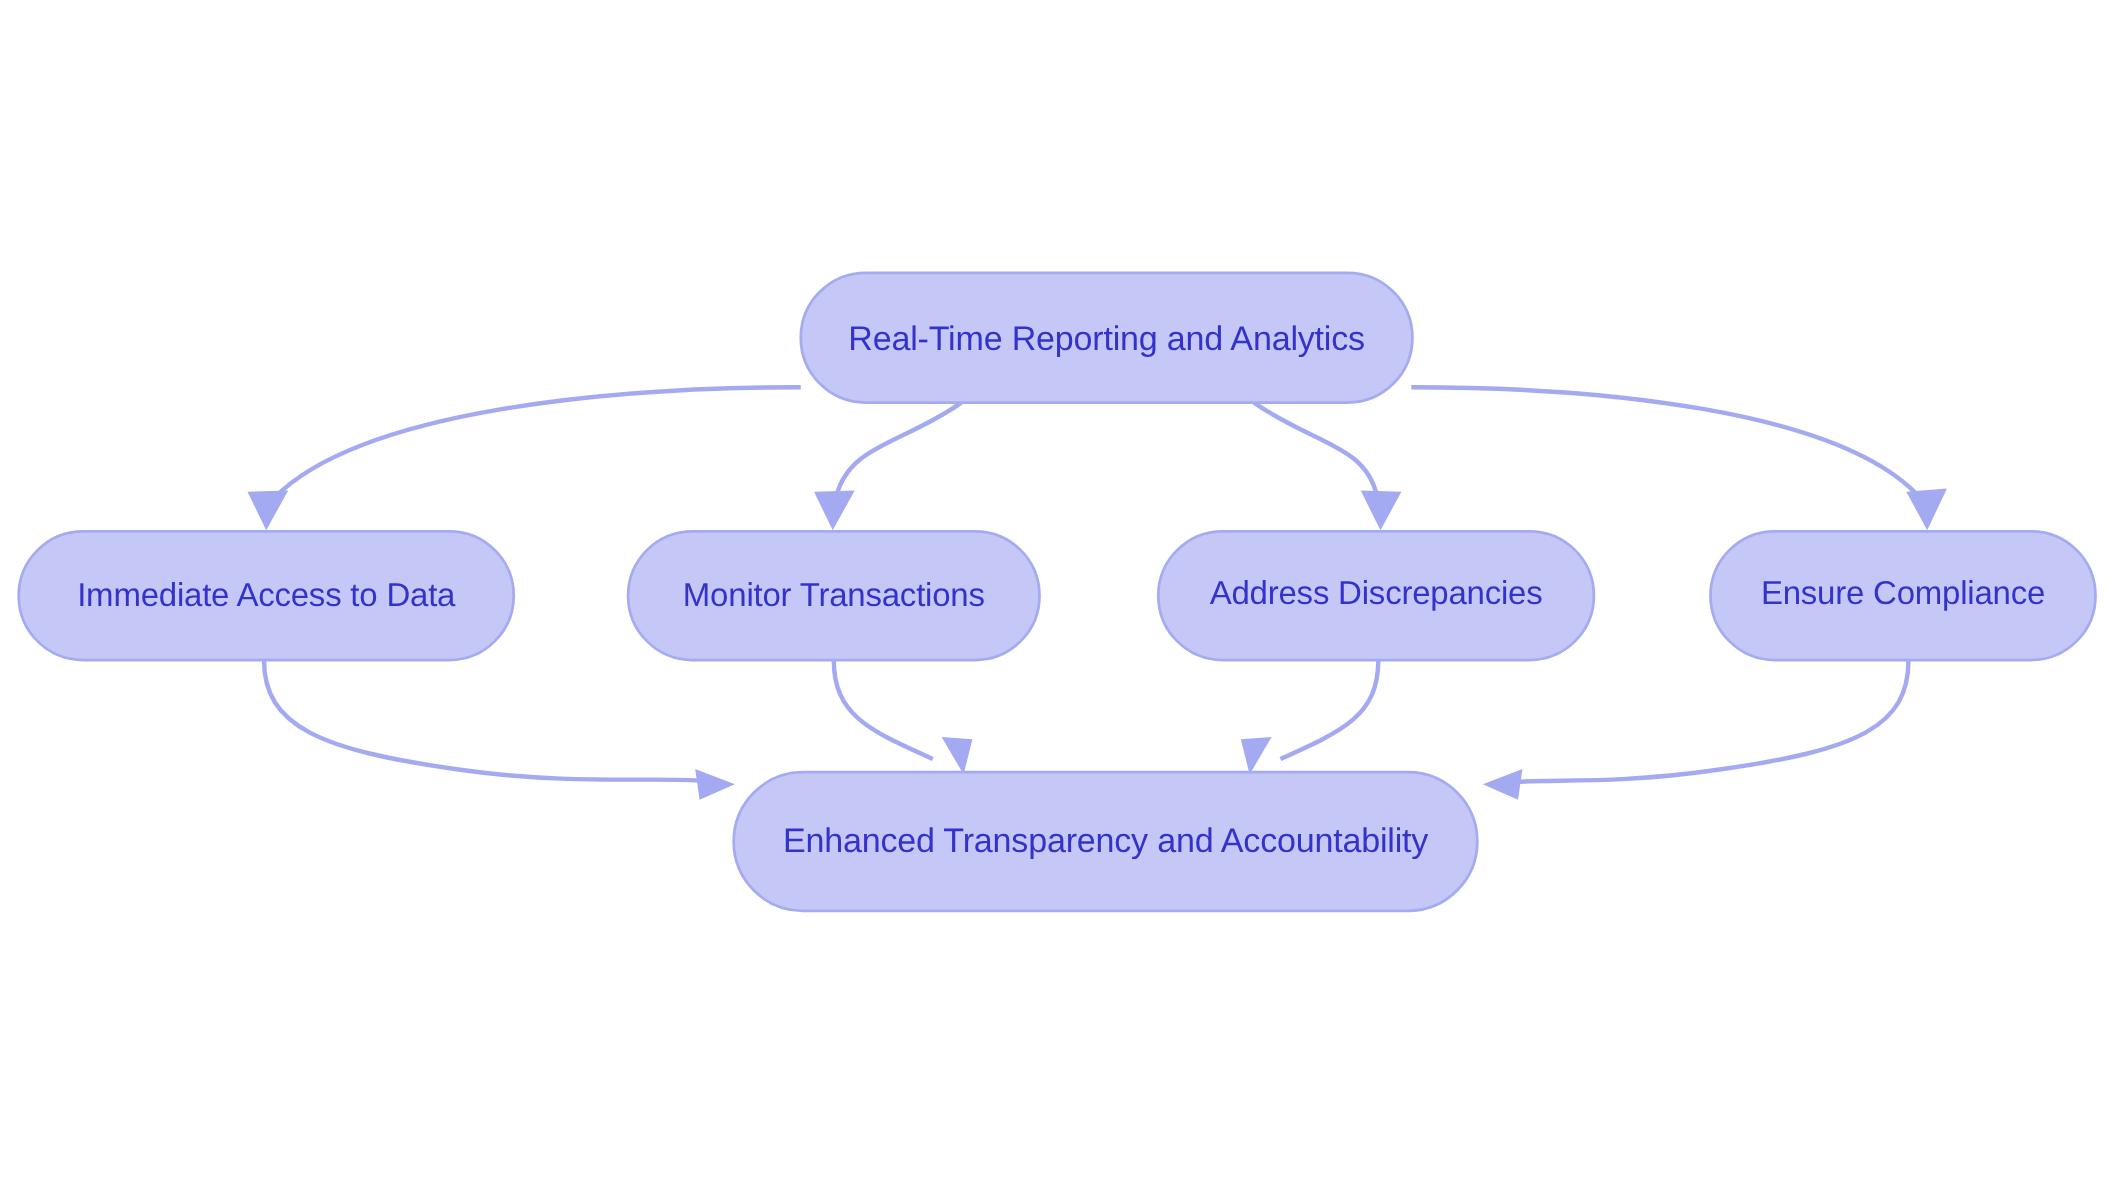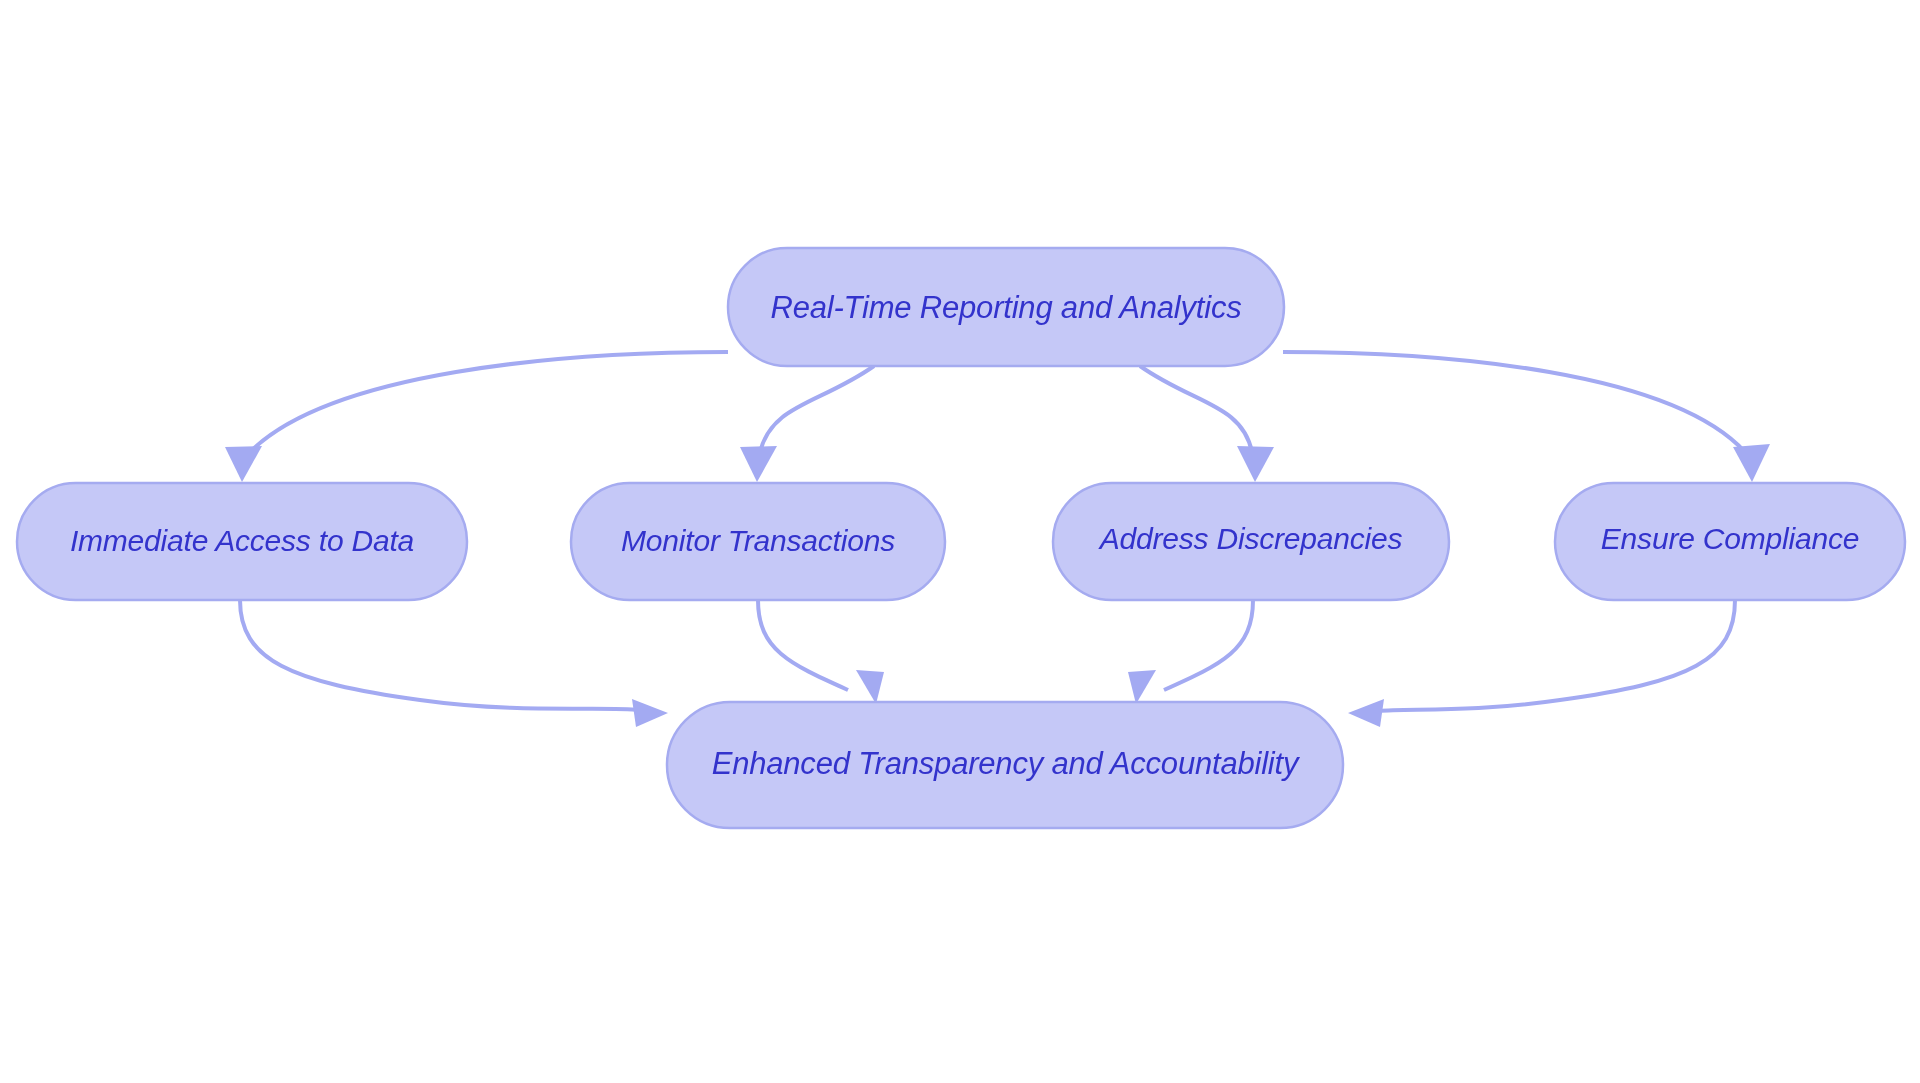--- a/index.html
+++ b/index.html
@@ -14,21 +14,20 @@
     position: relative;
     overflow: hidden;
     font-family: "Liberation Sans", "DejaVu Sans", sans-serif;
   }
   #diagram-canvas {
     position: absolute;
     left: 0;
     top: 0;
     width: 1920px;
     height: 1083px;
-    font-style: italic;
   }
   .flow-svg {
     position: absolute;
     left: 0;
     top: 0;
     width: 1920px;
     height: 1083px;
     display: block;
   }
   .edge-path {

